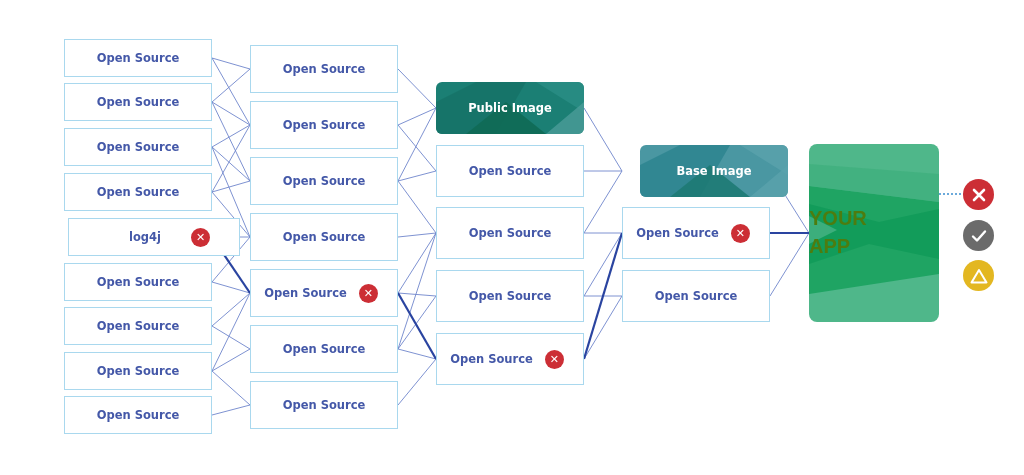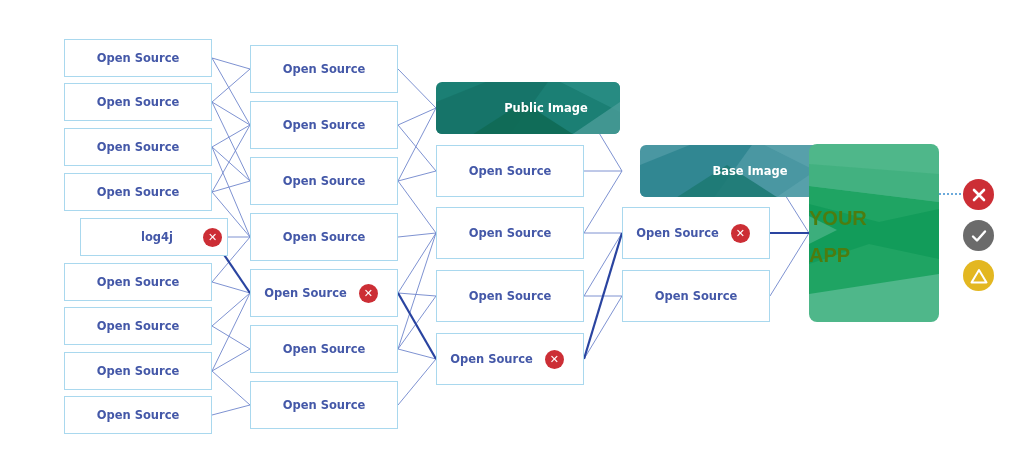--- a/index.html
+++ b/index.html
@@ -2,21 +2,21 @@
 <html><head>
 <meta charset="utf-8">
 <style>
   html,body{margin:0;padding:0;background:#ffffff;}
   body{width:1024px;height:475px;position:relative;overflow:hidden;font-family:"DejaVu Sans",sans-serif;}
   #wires{position:absolute;left:0;top:0;width:1024px;height:475px;}
   .box{position:absolute;box-sizing:border-box;border:1.5px solid #a9d8ee;background:#fff;display:flex;align-items:center;justify-content:center;color:#4458a8;font-weight:bold;font-size:11.5px;}
   .box .lbl{white-space:nowrap;}
   .box.has-x .lbl{margin-left:-6px;}
   .xbadge{width:19px;height:19px;border-radius:50%;background:#cc2e35;color:#fff;display:inline-flex;align-items:center;justify-content:center;font-size:11px;font-weight:bold;margin-left:12px;font-family:"DejaVu Sans",sans-serif;}
-  .img{position:absolute;border-radius:6px;color:#fff;font-weight:bold;font-size:11.5px;display:flex;align-items:center;justify-content:center;overflow:hidden;padding-left:36px;}
+  .img{position:absolute;border-radius:6px;color:#fff;font-weight:bold;font-size:11.5px;display:flex;align-items:center;justify-content:center;overflow:hidden;}
   .img svg{position:absolute;left:0;top:0;width:100%;height:100%;}
   .img .lbl{position:relative;}
   .app{position:absolute;left:809px;top:144px;width:130px;height:178px;border-radius:8px;overflow:hidden;}
   .app svg{position:absolute;left:0;top:0;}
   .app .title{position:absolute;left:0;width:100%;text-align:left;color:#4d7c0f;font-weight:bold;font-size:20px;line-height:28px;font-family:"Liberation Sans",sans-serif;}
   .status{position:absolute;left:963px;width:31px;height:31px;border-radius:50%;display:flex;align-items:center;justify-content:center;}
 </style>
 </head>
 <body>
 
@@ -75,21 +75,21 @@
     </div>
     <div class="box" style="left: 64px; top: 83px; width: 148px; height: 38px;">
       <span class="lbl">Open Source</span>
     </div>
     <div class="box" style="left: 64px; top: 128px; width: 148px; height: 38px;">
       <span class="lbl">Open Source</span>
     </div>
     <div class="box" style="left: 64px; top: 173px; width: 148px; height: 38px;">
       <span class="lbl">Open Source</span>
     </div>
-    <div class="box has-x" style="left: 80px; top: 218px; width: 148px; height: 38px; justify-content: flex-start;">
+    <div class="box has-x" style="left: 68px; top: 218px; width: 172px; height: 38px; justify-content: flex-start;">
       <span class="lbl" style="margin-left:60px;">log4j</span>
       <span class="xbadge" style="margin-left:30px;">✕</span>
     </div>
     <div class="box" style="left: 64px; top: 263px; width: 148px; height: 38px;">
       <span class="lbl">Open Source</span>
     </div>
     <div class="box" style="left: 64px; top: 307px; width: 148px; height: 38px;">
       <span class="lbl">Open Source</span>
     </div>
     <div class="box" style="left: 64px; top: 352px; width: 148px; height: 38px;">
@@ -164,21 +164,21 @@
 
 <div class="app">
   <svg width="130" height="178" viewBox="0 0 130 178">
     <rect width="130" height="178" fill="#4fb78a"></rect>
     <path d="M0 42 L130 58 L130 130 L0 150 Z" fill="#1fa463"></path>
     <path d="M0 60 L70 78 L130 65 L130 115 L60 100 L0 120 Z" fill="#0f9a58" opacity="0.8"></path>
     <path d="M0 20 L0 42 L130 58 L130 30 Z" fill="#3aae7a" opacity="0.6"></path>
     <path d="M0 72 L28 86 L0 100 Z" fill="#4fb78a" opacity="0.7"></path>
   </svg>
   <div class="title" style="top:60px;">YOUR</div>
-  <div class="title" style="top:88px;margin-top:9px;">APP</div>
+  <div class="title" style="top:88px;">APP</div>
 </div>
 
 <div class="status" style="top:179px;background:#cc2e35;">
   <svg width="14" height="14" viewBox="0 0 14 14">
       <path d="M2 2 L12 12 M12 2 L2 12" stroke="#fff" stroke-width="2.6" stroke-linecap="round"></path>
     </svg>
 </div>
 <div class="status" style="top:220px;background:#6b6b6b;">
   <svg width="16" height="14" viewBox="0 0 16 14">
       <path d="M2 7.5 L6 11.5 L14 2.5" stroke="#fff" stroke-width="2.4" fill="none" stroke-linecap="round" stroke-linejoin="round"></path>

